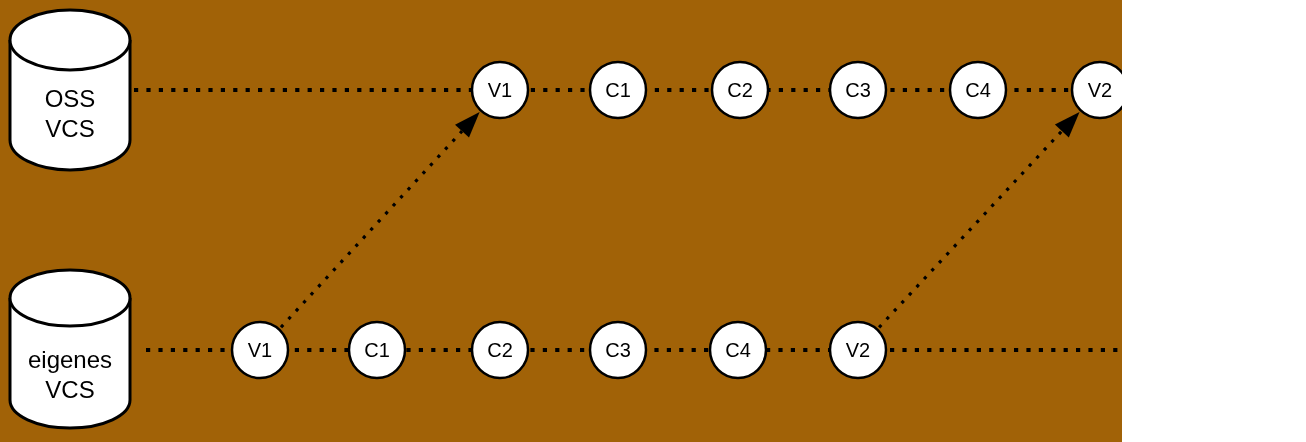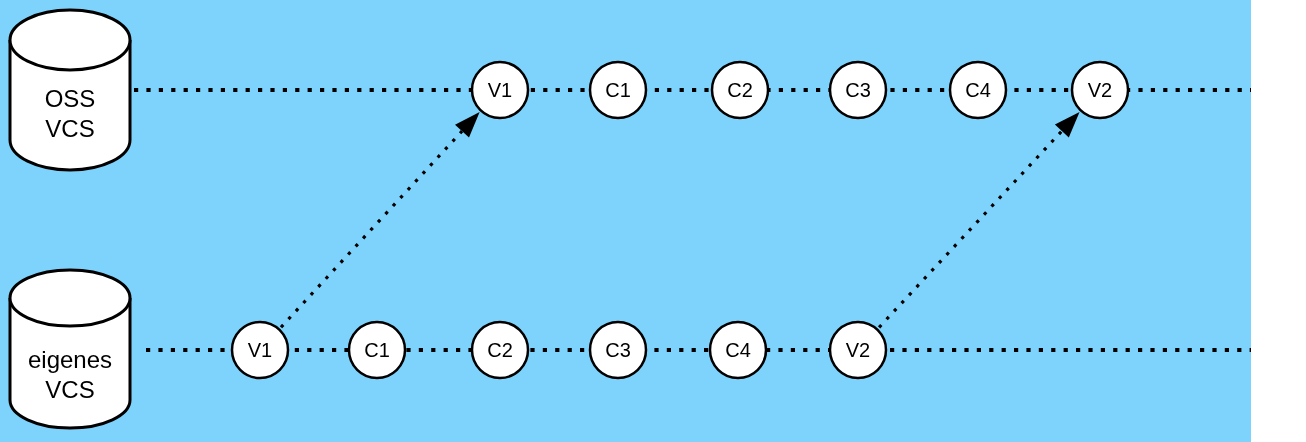--- a/index.html
+++ b/index.html
@@ -2,23 +2,23 @@
 <html><head>
 <meta charset="utf-8">
 <style>
   html, body {
     margin: 0;
     padding: 0;
     background: #ffffff;
   }
   .stage {
     position: relative;
-    width: 1251px;
+    width: 1122px;
     height: 442px;
-    background: #7dd3fc;
+    background: #a16207;
     overflow: hidden;
     font-family: "Liberation Sans", sans-serif;
   }
   svg {
     display: block;
     width: 1306px;
     height: 442px;
   }
   text {
     font-family: "Liberation Sans", sans-serif;

